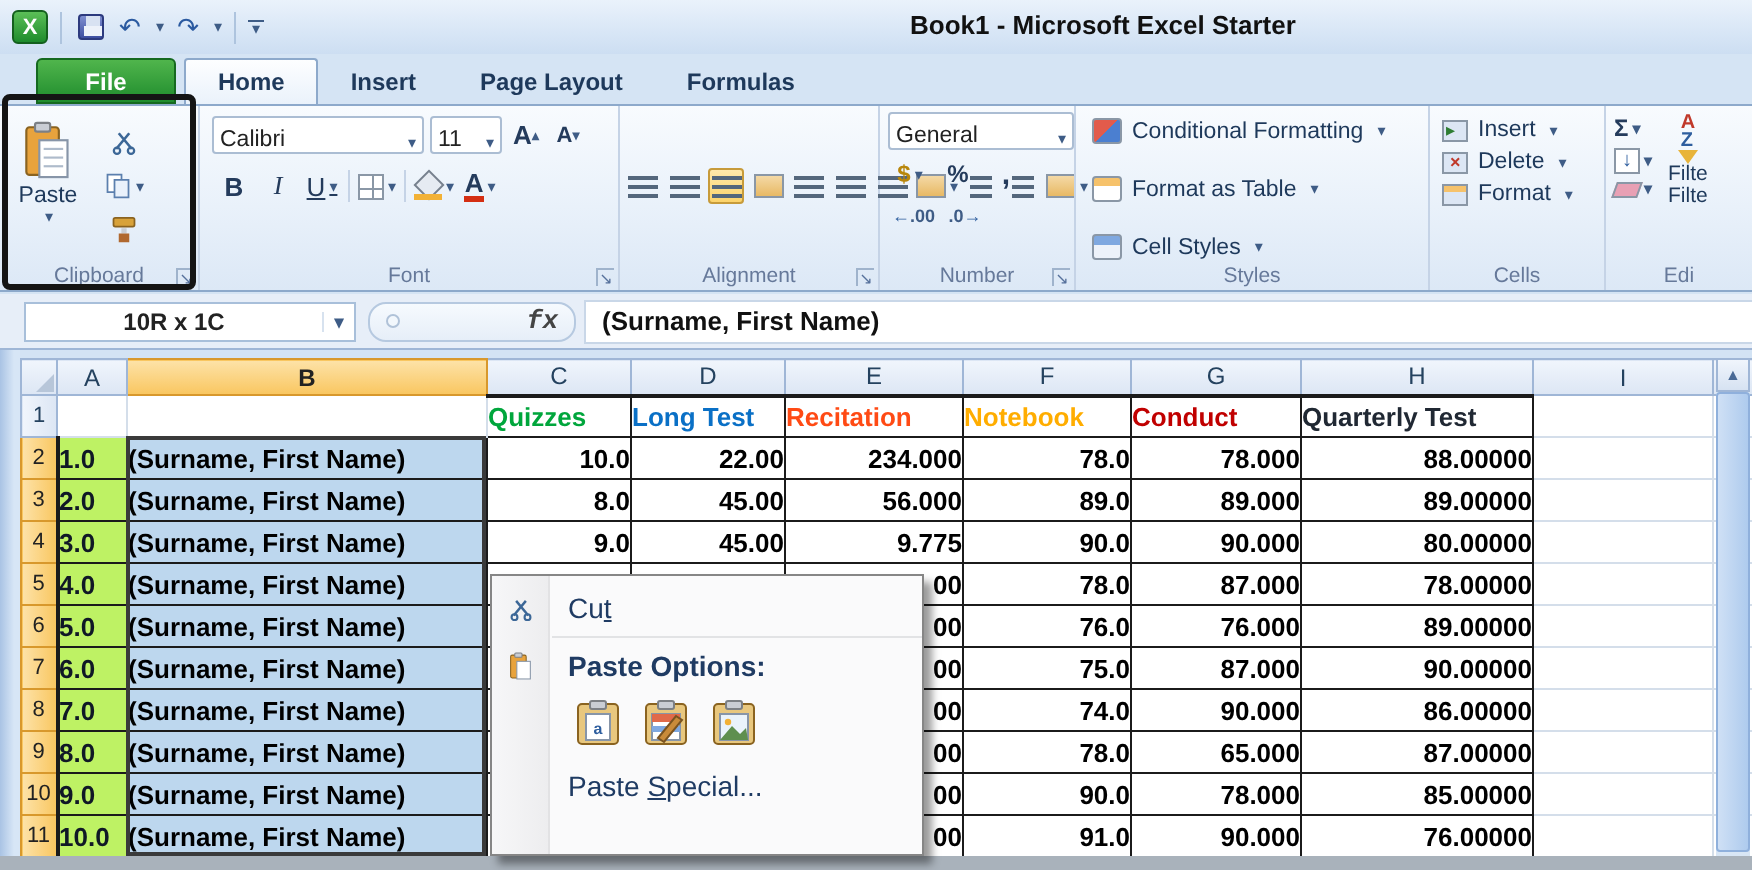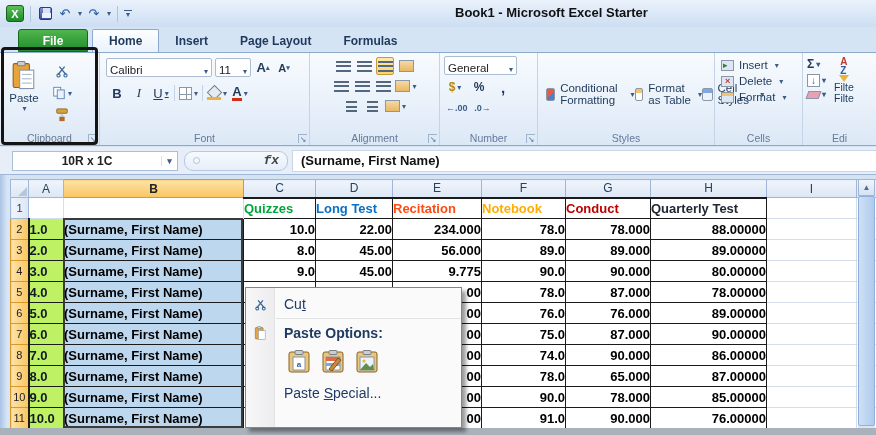--- a/index.html
+++ b/index.html
@@ -63,32 +63,32 @@
   .grow sup { font-size:7px; color:#3E5C86; }
   .a-red { font-size:13px; font-weight:bold; color:#243B5C; border-bottom:3px solid #D42E12; line-height:13px; }
   .borders-ico { width:13px; height:13px; border:1px solid #8A97A6;
     background:linear-gradient(#8A97A6,#8A97A6) 6px 0/1px 100% no-repeat,
                linear-gradient(#8A97A6,#8A97A6) 0 6px/100% 1px no-repeat,#fff; }
   .bucket { width:14px; height:14px; position:relative; }
   .bucket::before { content:""; position:absolute; left:2px; top:1px; width:9px; height:9px;
     background:#E6EBF2; border:1px solid #77818E; transform:rotate(45deg); }
   .bucket::after { content:""; position:absolute; left:0; bottom:0; width:14px; height:3px; background:#F2B136; }
 
-  .g-align { width:130px; display:flex; flex-direction:column; gap:2px; padding-top:4px; }
+  .g-align { width:130px; display:flex; flex-direction:row; gap:2px; padding-top:4px; }
   .arow { display:flex; gap:3px; justify-content:center; align-items:center; }
   .bars { width:15px; height:11px; background:repeating-linear-gradient(to bottom,#54677C 0 2px,rgba(0,0,0,0) 2px 4.5px); }
   .miniico { width:15px; height:12px; border:1px solid #8A97A6; background:linear-gradient(#F4D9A6,#E8B964); }
 
-  .g-num { width:98px; display:flex; flex-direction:column; gap:3px; padding:3px 20px 16px 4px; }
+  .g-num { width:98px; display:flex; flex-direction:column; gap:3px; padding:3px 0 16px 4px; }
   .nrow { display:flex; gap:6px; align-items:center; justify-content:flex-start; padding-left:2px; }
   .coin { font-size:12px; font-weight:bold; color:#B8860B; }
   .decbtn { font-size:9px; font-weight:bold; color:#3E5C86; }
   .decbtn .arr { color:#2E5E9E; }
 
-  .g-styles { width:177px; display:flex; gap:0; padding:6px 2px 16px 8px; }
+  .g-styles { width:177px; display:flex; flex-direction:column; gap:16px; padding:6px 2px 16px 8px; }
   .stylerow { display:flex; align-items:center; gap:5px; font-size:11.5px; color:#1E395B; }
   .s-ico { width:15px; height:13px; border:1px solid #8A97A6; border-radius:2px; }
   .s-cf { background:linear-gradient(135deg,#E25B4B 0 50%,#4B7FD0 50% 100%); }
   .s-ft { background:linear-gradient(#F6C26B 0 35%,#fff 35%),repeating-linear-gradient(to right,#9AA7B8 0 1px,rgba(0,0,0,0) 1px 5px); }
   .s-cs { background:linear-gradient(#7FA8E0 0 40%,#EDF2FA 40%); }
 
   .g-cells { width:88px; display:flex; flex-direction:column; gap:4px; padding:6px 2px 16px 6px; }
   .c-ico { width:13px; height:11px; border:1px solid #8A97A6; background:#DCE6F4; position:relative; font-size:9px; line-height:9px; text-align:center; }
   .c-ins::after { content:"▸"; color:#2E7D32; position:absolute; left:1px; top:0; }
   .c-del::after { content:"×"; color:#C0392B; font-weight:bold; position:absolute; left:3px; top:0; }

